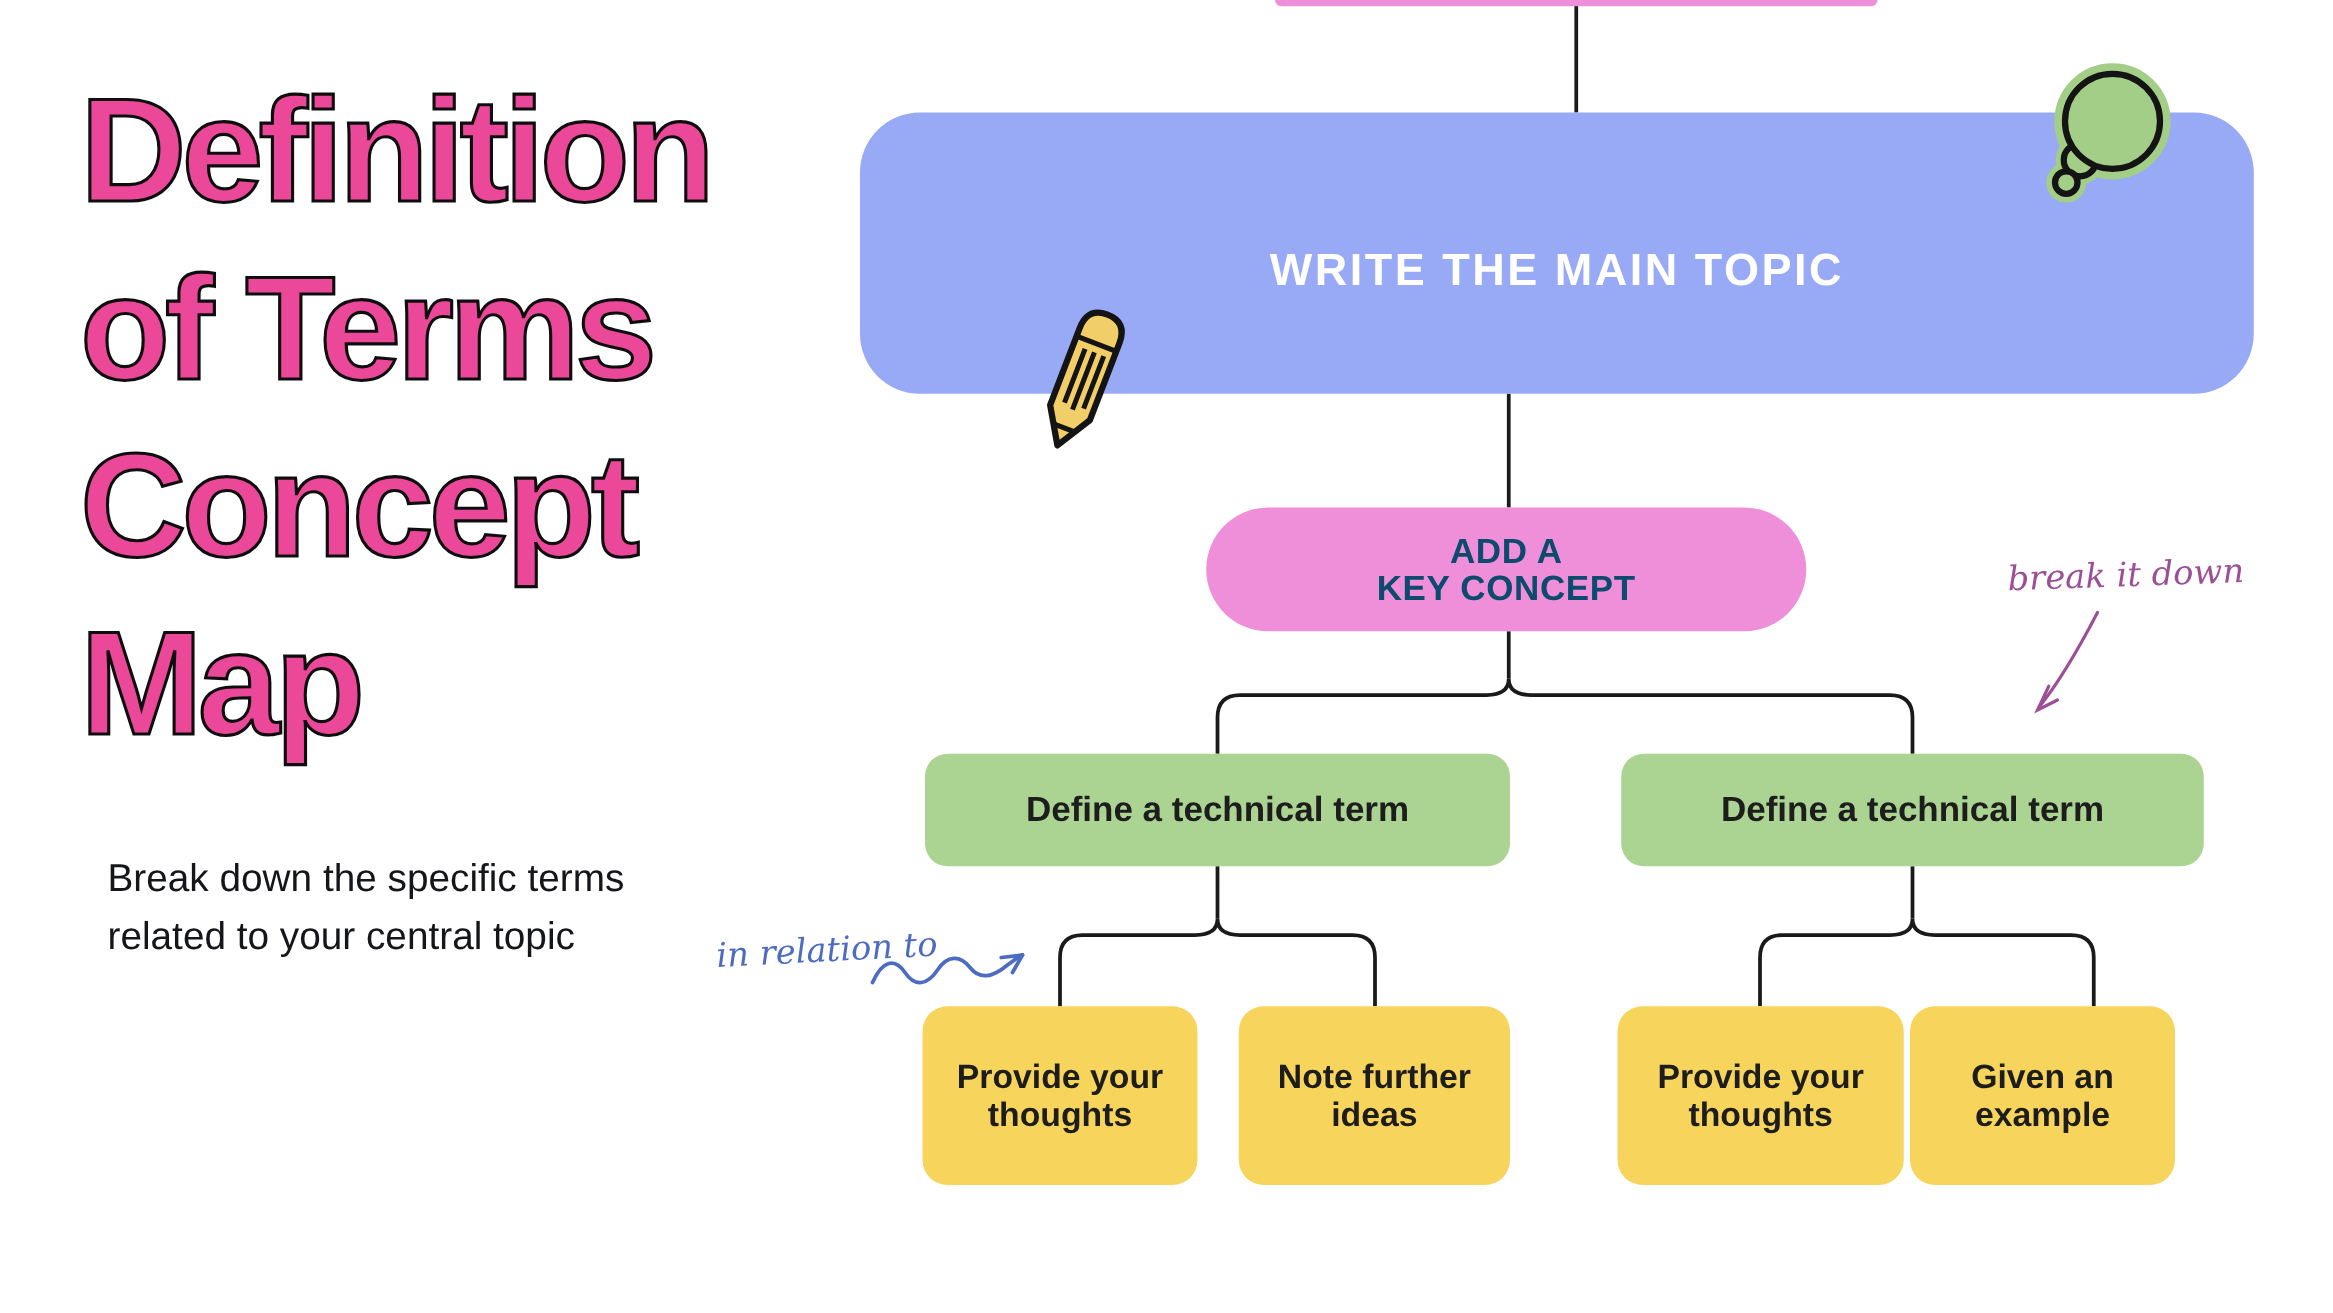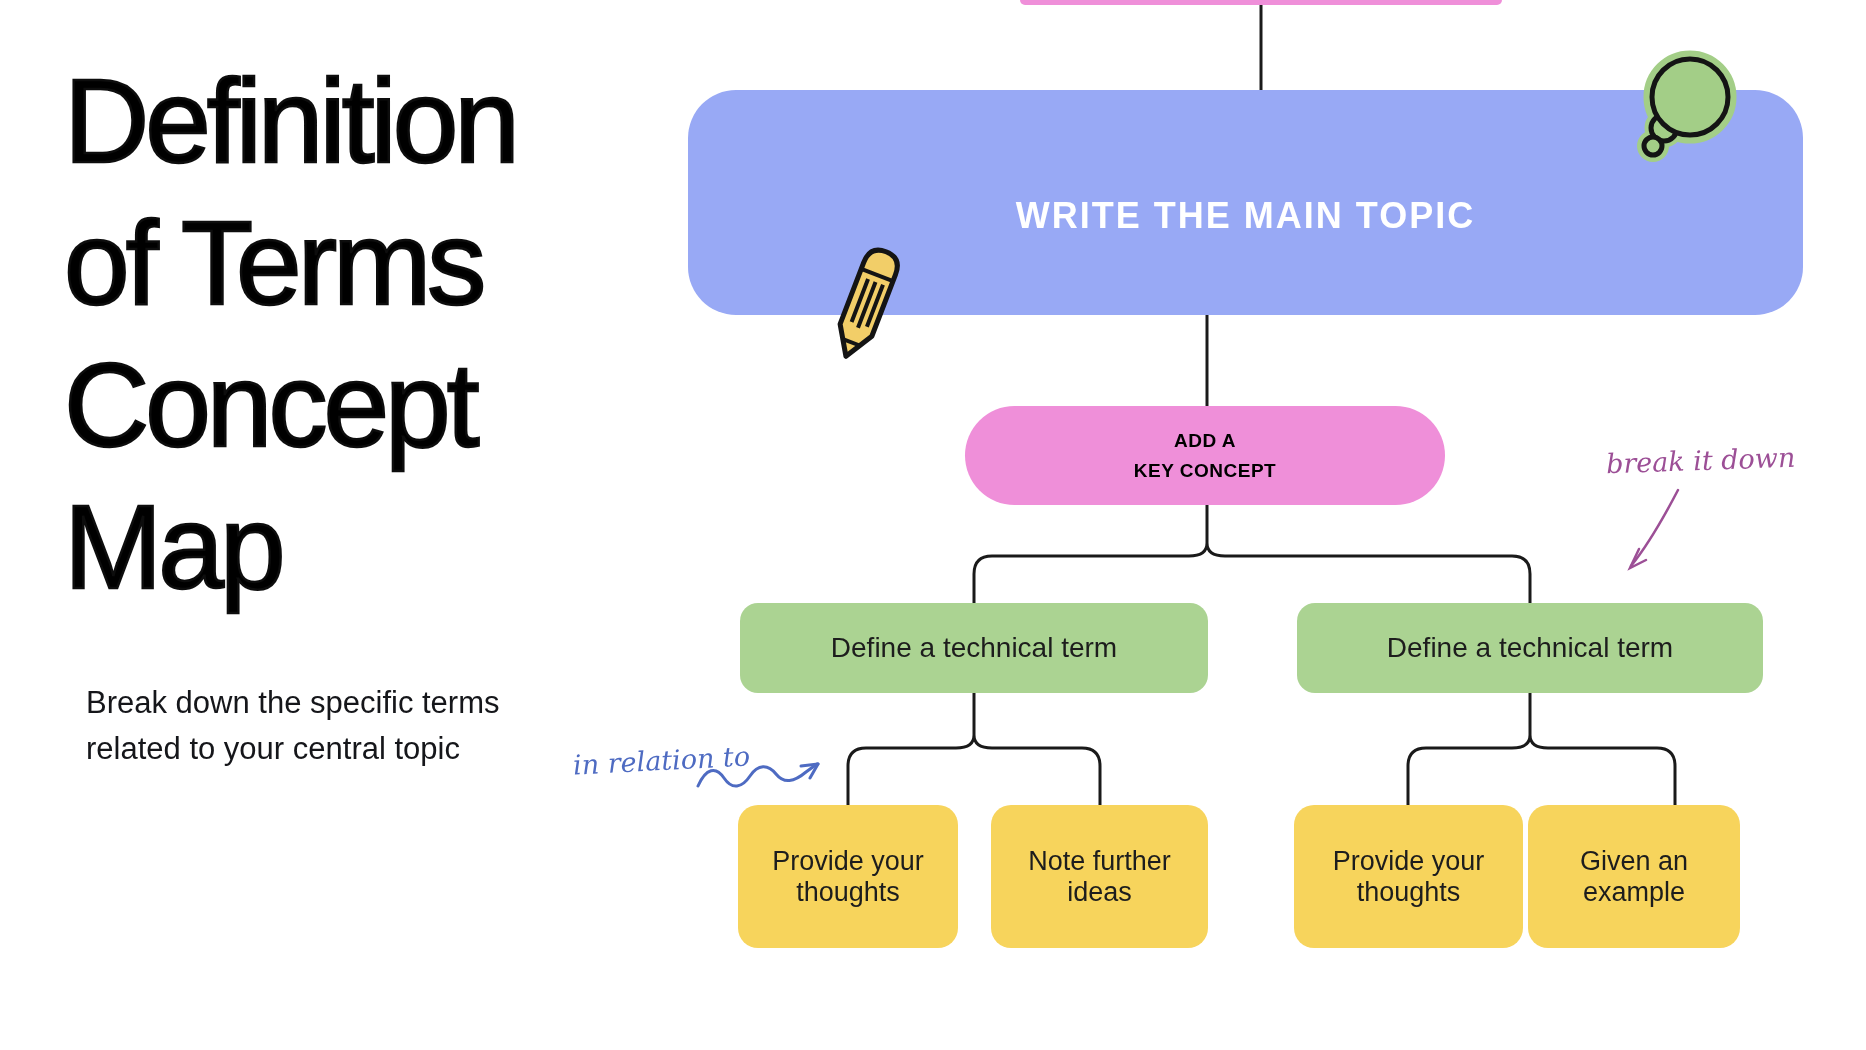--- a/index.html
+++ b/index.html
@@ -12,23 +12,23 @@
     overflow: hidden;
     font-family: "Liberation Sans", sans-serif;
   }
   
   .title {
     position: absolute;
     left: 64px;
     top: 50px;
     font-size: 118px;
     line-height: 142px;
-    font-weight: 400;
+    font-weight: 700;
     letter-spacing: -4px;
-    color: #000000;
+    color: #ec4899;
     -webkit-text-stroke: 2.5px #0d0d0d;
     white-space: pre-line;
   }
   .subtitle {
     position: absolute;
     left: 66px;
     top: 680px;
     font-size: 31px;
     line-height: 46px;
     color: #15161a;
@@ -36,31 +36,32 @@
     margin-left: 20px;
   }
   
   .node {
     position: absolute;
     display: flex;
     align-items: center;
     justify-content: center;
     text-align: center;
     z-index: 2;
+    font-weight: bold;
   }
   .node-main {
     left: 688px; top: 90px; width: 1115px; height: 225px;
     background: #98a9f5; border-radius: 48px;
     color: #ffffff; font-size: 36px; font-weight: 700;
     letter-spacing: 2px; padding-top: 26px;
   }
   .node-key {
     left: 965px; top: 406px; width: 480px; height: 99px;
     background: #ef8fd9; border-radius: 50px;
-    color: #000000; font-size: 19px; font-weight: 700;
+    color: #0c4a6e; font-size: 28px; font-weight: 700;
     letter-spacing: 0.5px; line-height: 30px; white-space: pre-line;
   }
   .node-term {
     top: 603px; height: 90px;
     background: #abd392; border-radius: 18px;
     color: #1d1d1d; font-size: 28px;
   }
   .node-term-left  { left: 740px;  width: 468px; }
   .node-term-right { left: 1297px; width: 466px; }
   .node-leaf {

